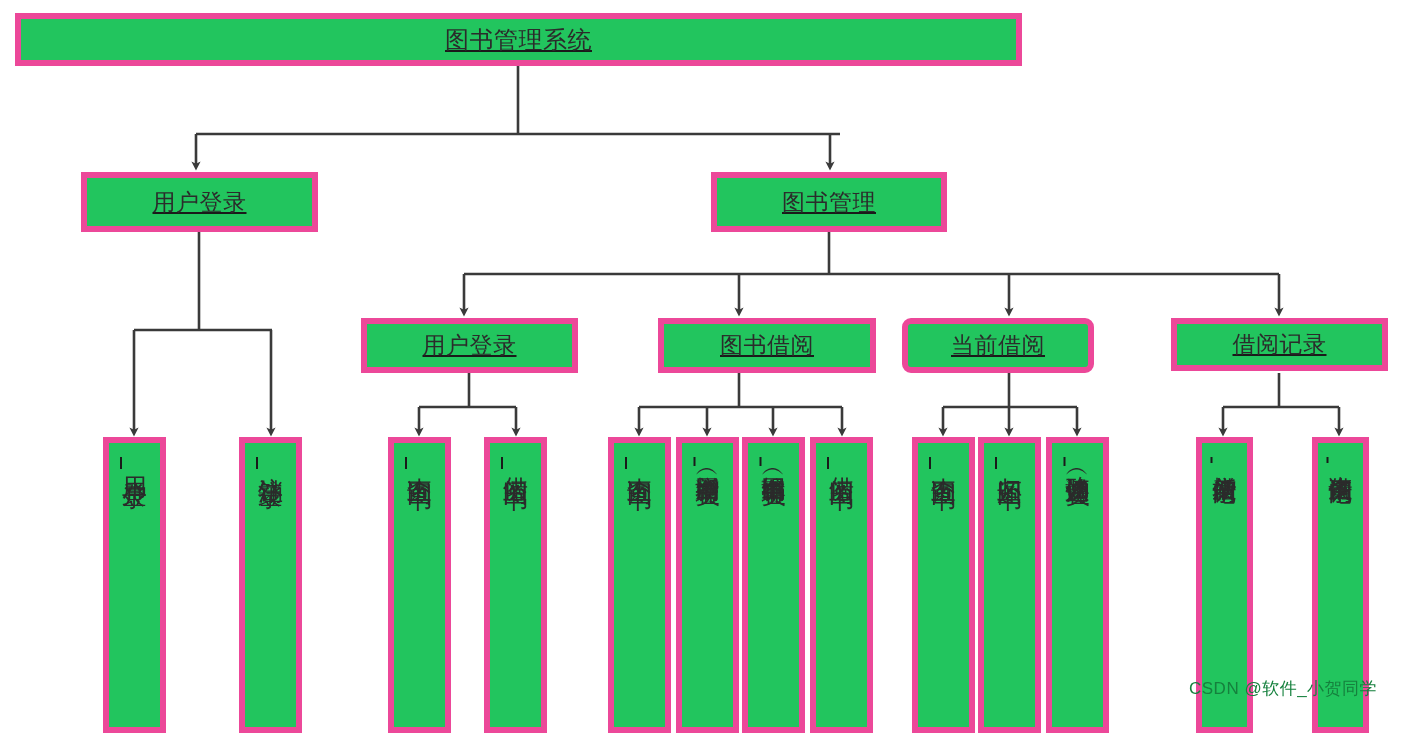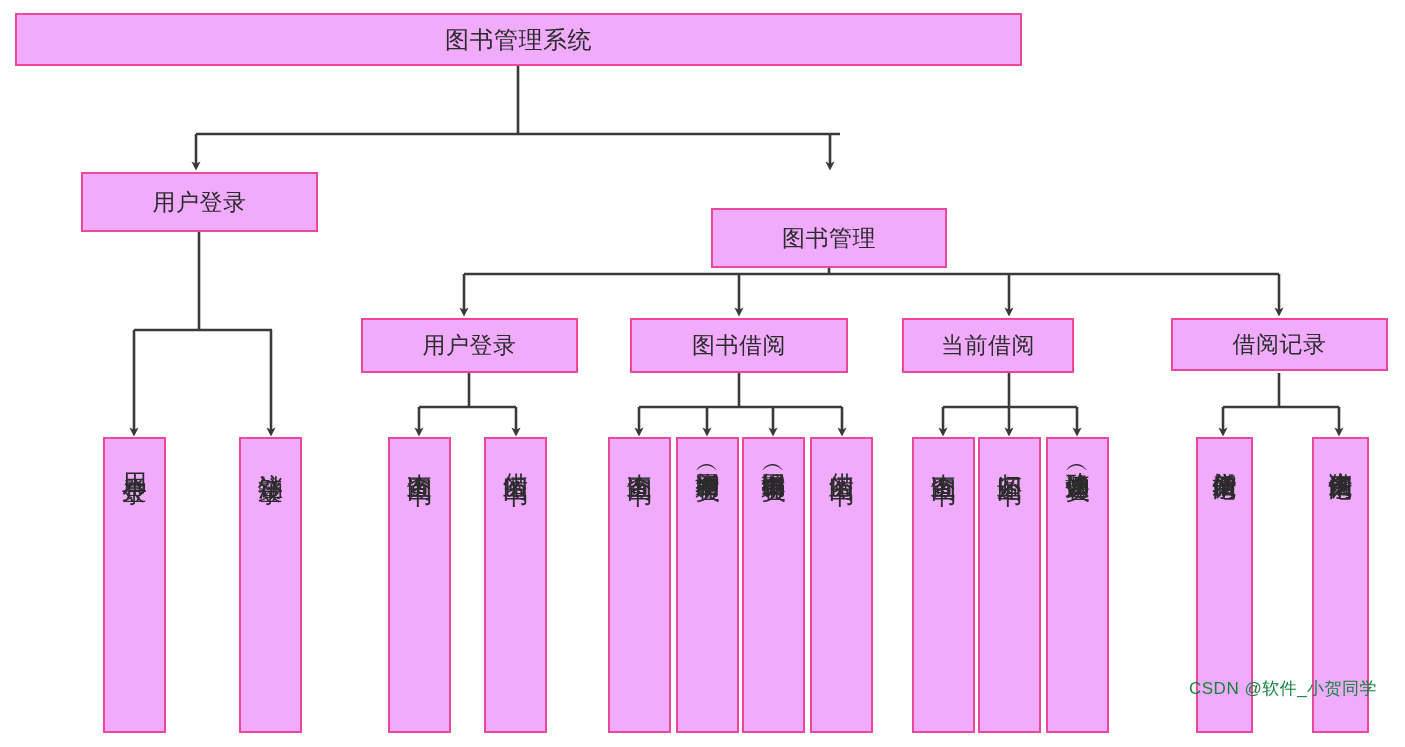--- a/index.html
+++ b/index.html
@@ -23,26 +23,27 @@
     position: absolute;
     left: 0;
     top: 0;
     width: 1405px;
     height: 747px;
     pointer-events: none;
   }
   .node {
     position: absolute;
     box-sizing: border-box;
-    background: #f0abfc;
-    border: 2px solid #ec4899;
+    background: #22c55e;
+    border: 6px solid #ec4899;
     display: flex;
     align-items: center;
     justify-content: center;
     overflow: hidden;
+    text-decoration: underline;
   }
   .node-label {
     display: block;
     text-align: center;
     line-height: 1.08;
     letter-spacing: 0.5px;
     color: #2b2b2b;
     white-space: nowrap;
   }
   
@@ -136,31 +137,31 @@
     </g>
   </svg>
 
   <div class="node horiz root" style="left:15px; top:13px; width:1007px; height:53px;">
     <span class="node-label">图书管理系统</span>
   </div>
 
   <div class="node horiz" style="left:81px; top:172px; width:237px; height:60px;">
     <span class="node-label">用户登录</span>
   </div>
-  <div class="node horiz" style="left:711px; top:172px; width:236px; height:60px;margin-top:36px;">
+  <div class="node horiz" style="left:711px; top:172px; width:236px; height:60px;">
     <span class="node-label">图书管理</span>
   </div>
 
   <div class="node horiz" style="left:361px; top:318px; width:217px; height:55px;">
     <span class="node-label">用户登录</span>
   </div>
-  <div class="node horiz" style="left:630px; top:318px; width:218px; height:55px;">
+  <div class="node horiz" style="left:658px; top:318px; width:218px; height:55px;">
     <span class="node-label">图书借阅</span>
   </div>
-  <div class="node horiz" style="left:902px; top:318px; width:172px; height:55px;">
+  <div class="node horiz" style="left:902px; top:318px; width:192px; height:55px;border-radius:9px;">
     <span class="node-label">当前借阅</span>
   </div>
   <div class="node horiz" style="left:1171px; top:318px; width:217px; height:53px;">
     <span class="node-label">借阅记录</span>
   </div>
 
   <div class="node vert" style="left:103px; top:437px; width:63px; height:296px;">
     <span class="node-label">用户登录</span>
   </div>
   <div class="node vert" style="left:239px; top:437px; width:63px; height:296px;">

